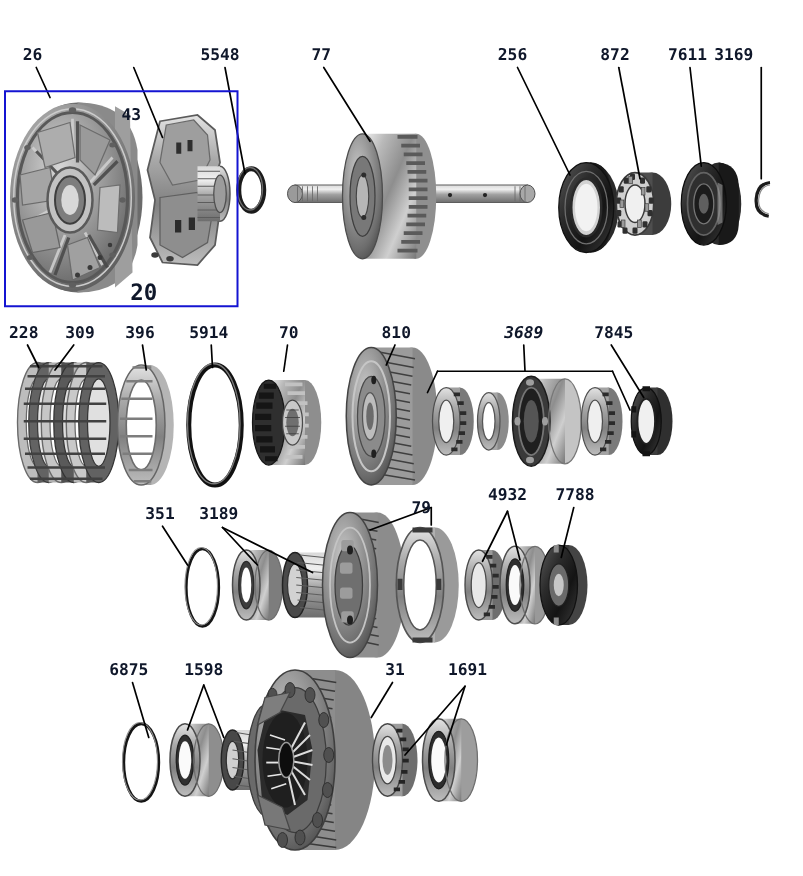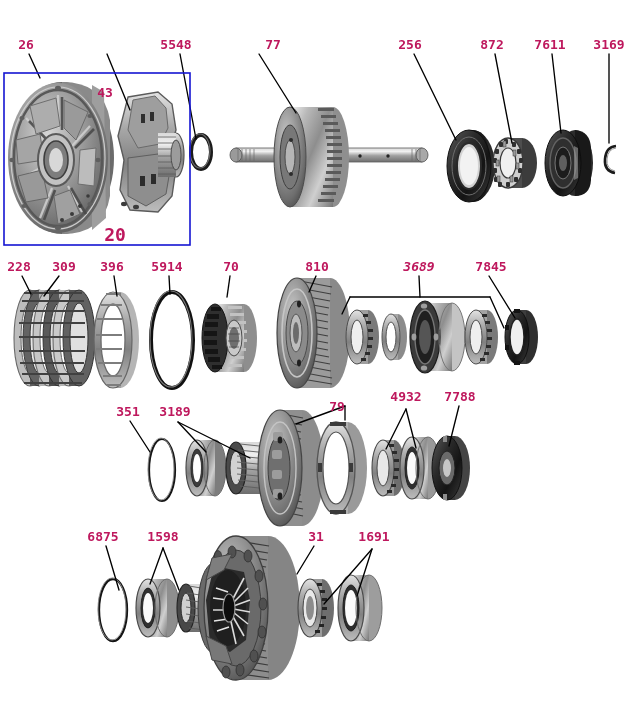--- a/index.html
+++ b/index.html
@@ -10,21 +10,21 @@
   }
   #stage{
     position:relative;
     width:642px;
     height:701px;
     background:#ffffff;
     overflow:hidden;
   }
   .lbl{
     position:absolute;
-    color:#be185d;
+    color:#0f172a;
     font-family:"DejaVu Sans Mono","Liberation Mono",monospace;
     font-size:13px;
     font-weight:700;
     letter-spacing:0px;
     white-space:nowrap;
     line-height:13px;
     transform:translateX(-50%);
     user-select:none;
   }
   .lbl.big{font-size:18px;}
@@ -745,25 +745,25 @@
     <rect x="4" y="73" width="186" height="172" fill="none" stroke="#1414d2" stroke-width="1.6"></rect>
   </svg>
 
   <div>
 
     <div class="lbl big" style="left:115px;top:228px;">20</div>
 
     <div class="lbl" style="left:26px;top:38px;">26</div>
     <div class="lbl" style="left:105px;top:38px;margin-top:48px;">43</div>
     <div class="lbl" style="left:176px;top:38px;">5548</div>
-    <div class="lbl" style="left:273px;top:38px;">77</div>
+    <div class="lbl" style="left:257px;top:38px;">77</div>
     <div class="lbl" style="left:410px;top:38px;">256</div>
     <div class="lbl" style="left:492px;top:38px;">872</div>
     <div class="lbl" style="left:550px;top:38px;">7611</div>
-    <div class="lbl" style="left:609px;top:38px;">3169</div>
+    <div class="lbl" style="left:587px;top:38px;">3169</div>
 
     <div class="lbl" style="left:19px;top:260px;">228</div>
     <div class="lbl" style="left:64px;top:260px;">309</div>
     <div class="lbl" style="left:112px;top:260px;text-align:right;">396</div>
     <div class="lbl" style="left:167px;top:260px;">5914</div>
     <div class="lbl" style="left:231px;top:260px;">70</div>
     <div class="lbl" style="left:317px;top:260px;">810</div>
     <div class="lbl" style="left:419px;top:260px;font-style:italic;">3689</div>
     <div class="lbl" style="left:491px;top:260px;">7845</div>
 

